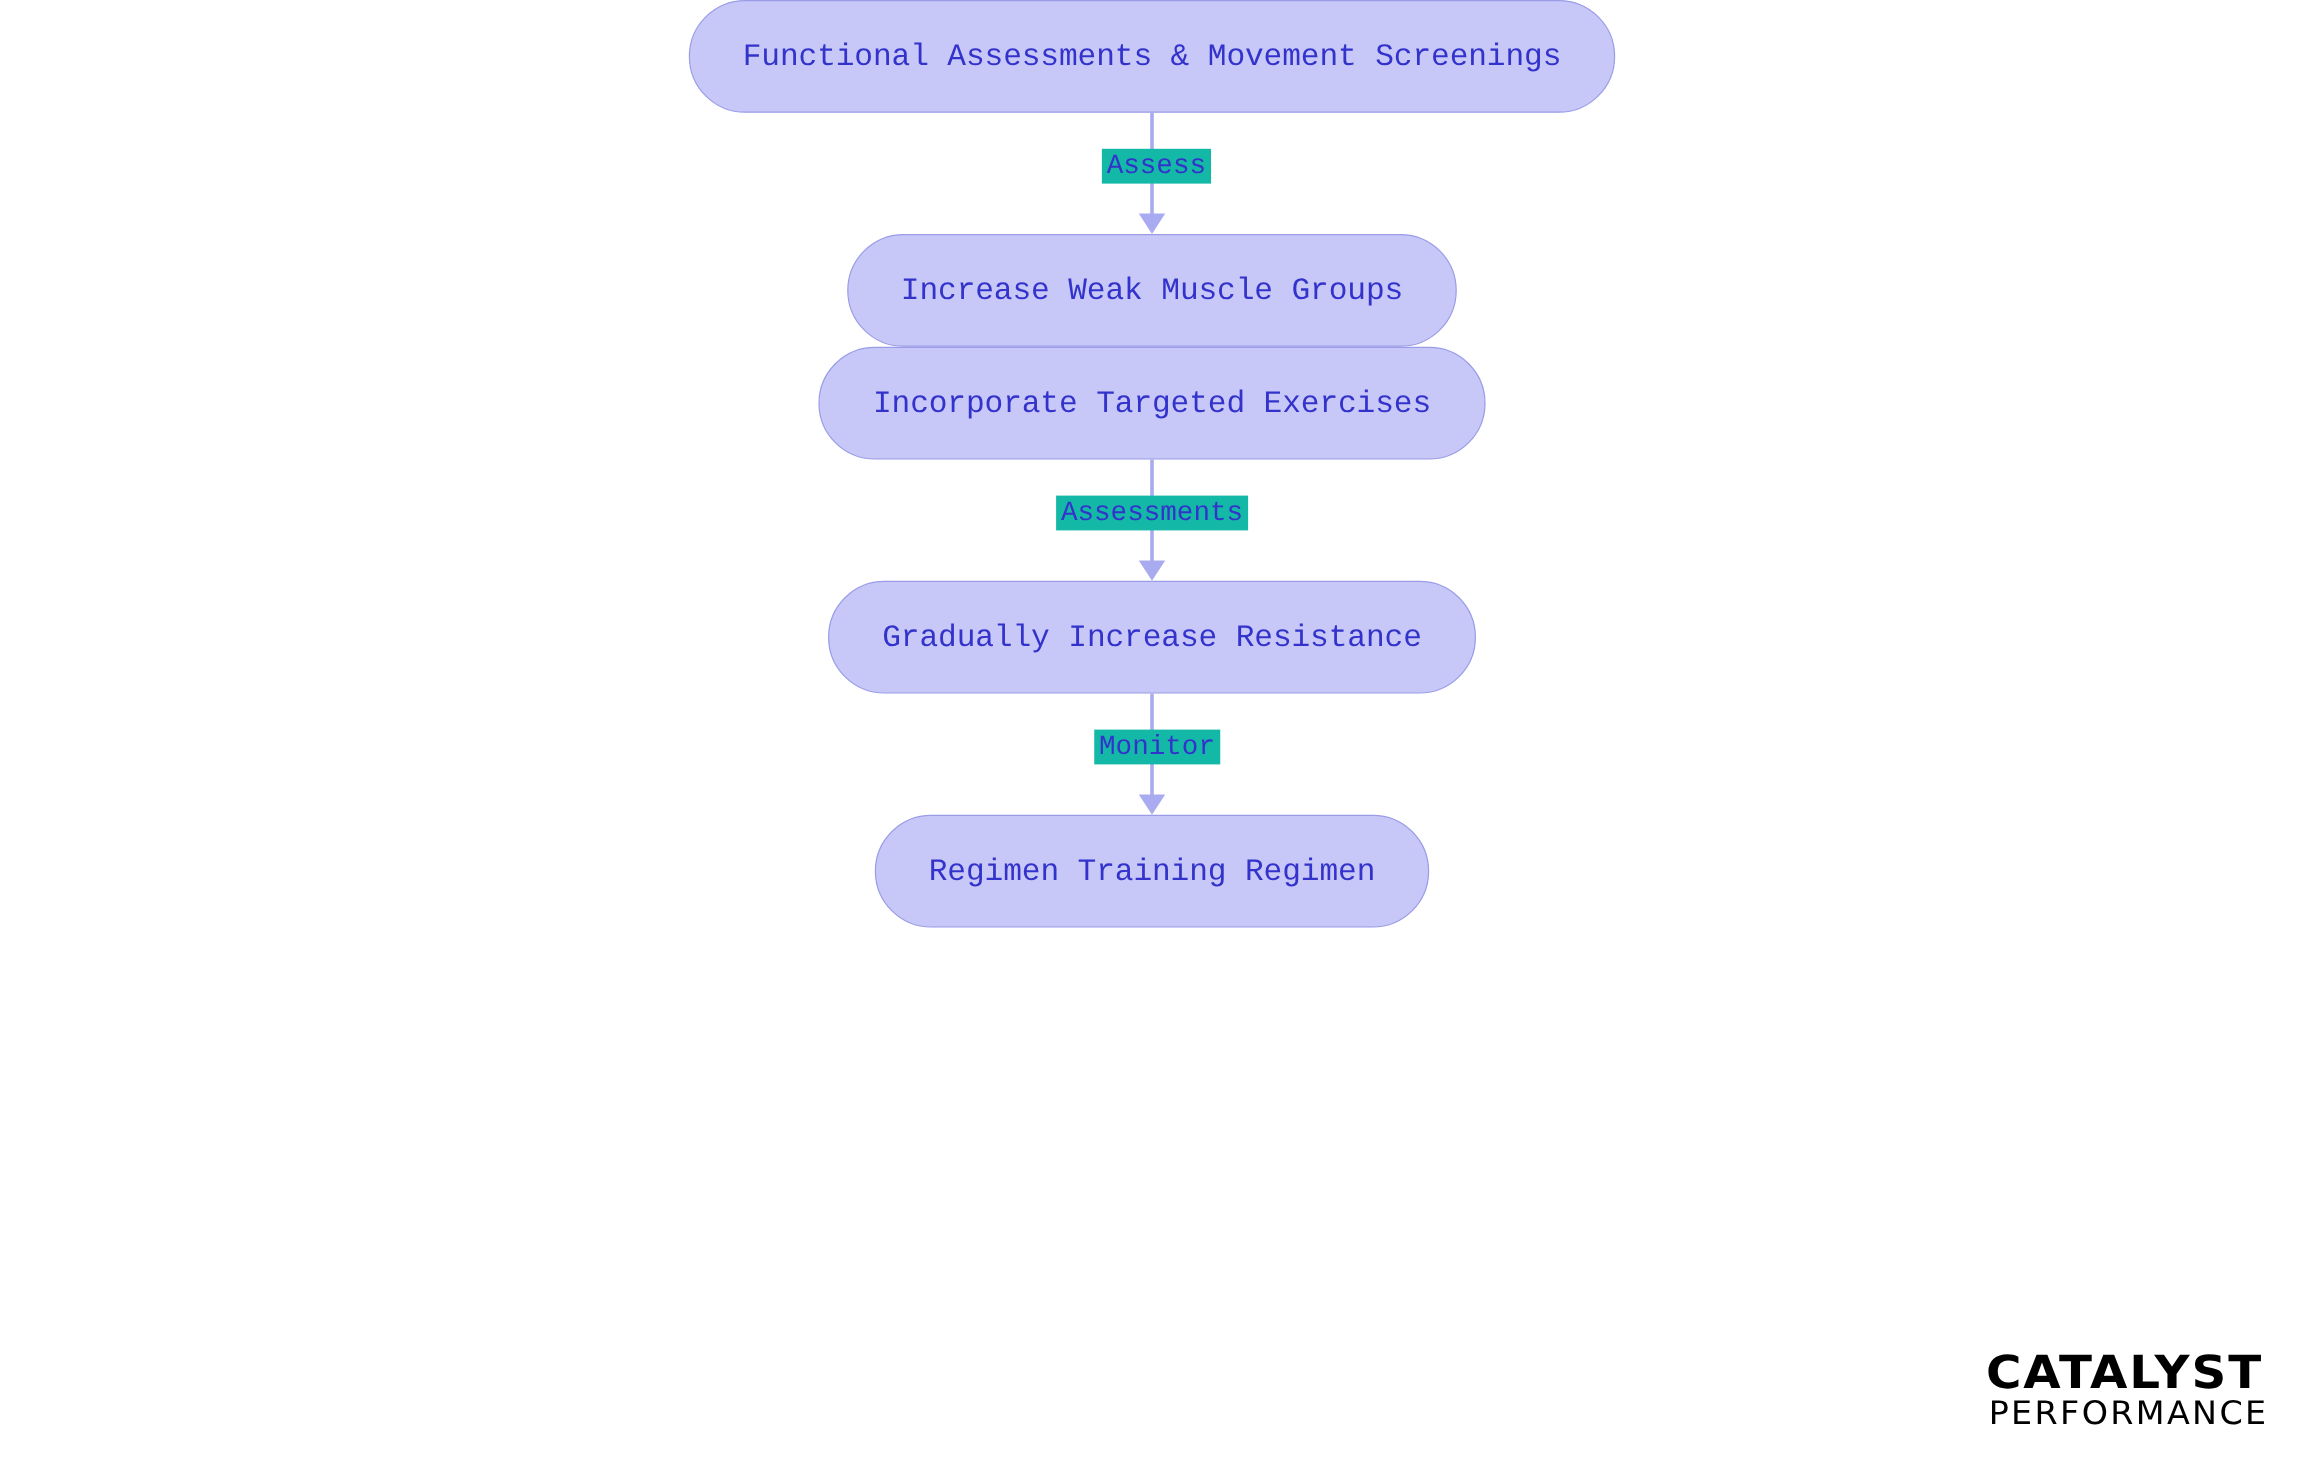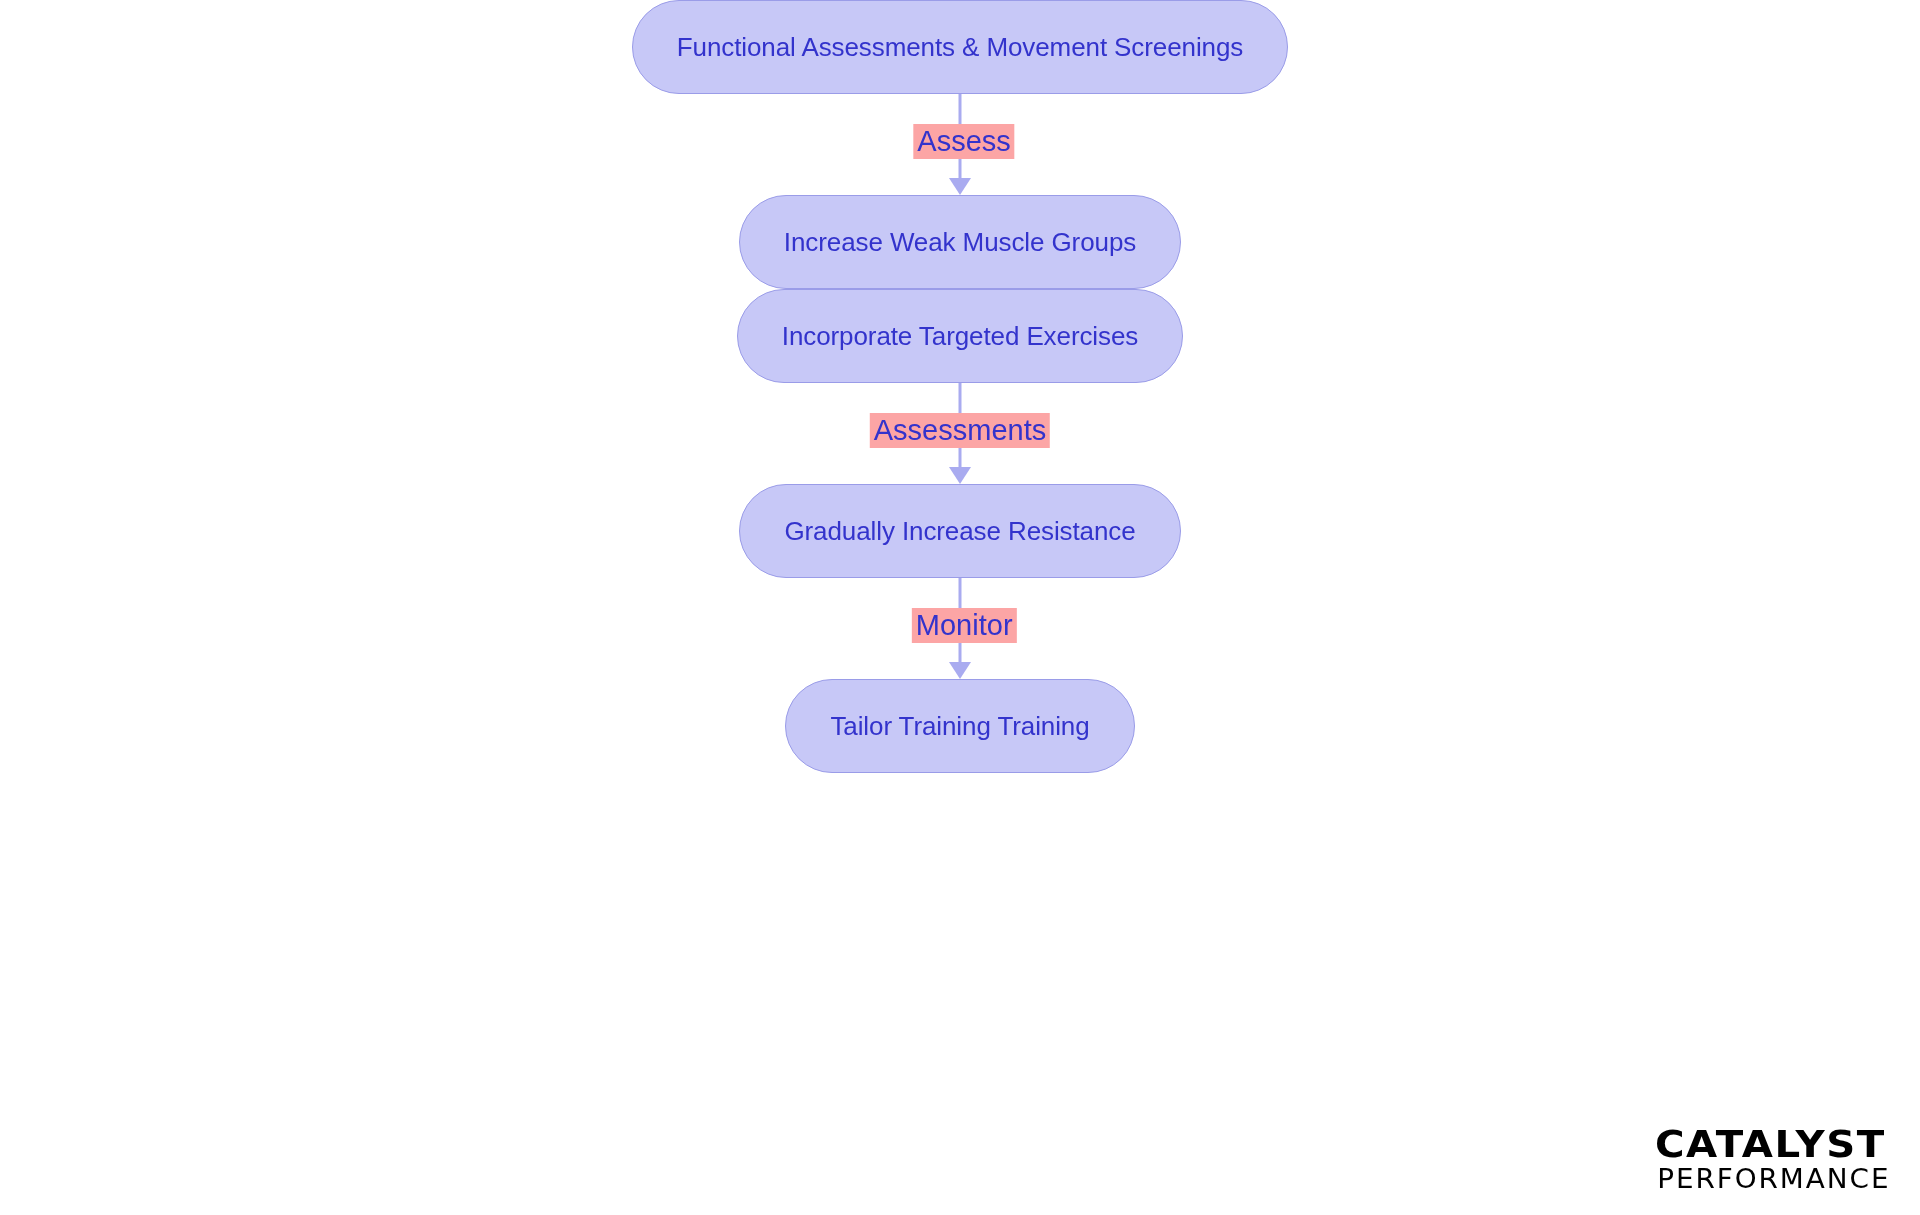--- a/index.html
+++ b/index.html
@@ -26,20 +26,21 @@
   
   .flow-column {
     position: absolute;
     left: 0;
     top: 0;
     width: 1920px;
     height: 1100px;
     display: flex;
     flex-direction: column;
     align-items: center;
+    font-family: Liberation Mono, monospace;
   }
 
   
   .node {
     box-sizing: border-box;
     background: #c7c8f7;
     border: 1.6px solid #9a9ce8;
     border-radius: 48px;
     height: 94px;
     display: flex;
@@ -84,24 +85,24 @@
     height: 0;
     border-left: 11px solid transparent;
     border-right: 11px solid transparent;
     border-top: 17px solid #a9abf0;
   }
   .edge-label {
     position: absolute;
     top: 30px;
     left: 50%;
     color: #3333cc;
-    font-size: 29px;
+    font-size: 23px;
     line-height: 1;
     white-space: nowrap;
-    background: #fca5a5;
+    background: #14b8a6;
     padding: 3px 4px;
   }
   
   .edge.lbl-right .edge-label { transform: translateX(-46%); }
   .edge.lbl-center .edge-label { transform: translateX(-50%); }
 
   
   .brand-logo {
     position: absolute;
     right: 30px;
@@ -171,21 +172,21 @@
 
 
 
     <div class="edge lbl-right">
       <div class="edge-line"></div>
       <div class="edge-arrow"></div>
       <div class="edge-label">Monitor</div>
     </div>
 
     <div class="node">
-      <span class="node-label">Tailor Training Training</span>
+      <span class="node-label">Regimen Training Regimen</span>
     </div>
 
   </div>
 
   <div class="brand-logo">
     <span class="brand-top">CATALYST</span>
     <span class="brand-bottom">PERFORMANCE</span>
   </div>
 
 </div>

